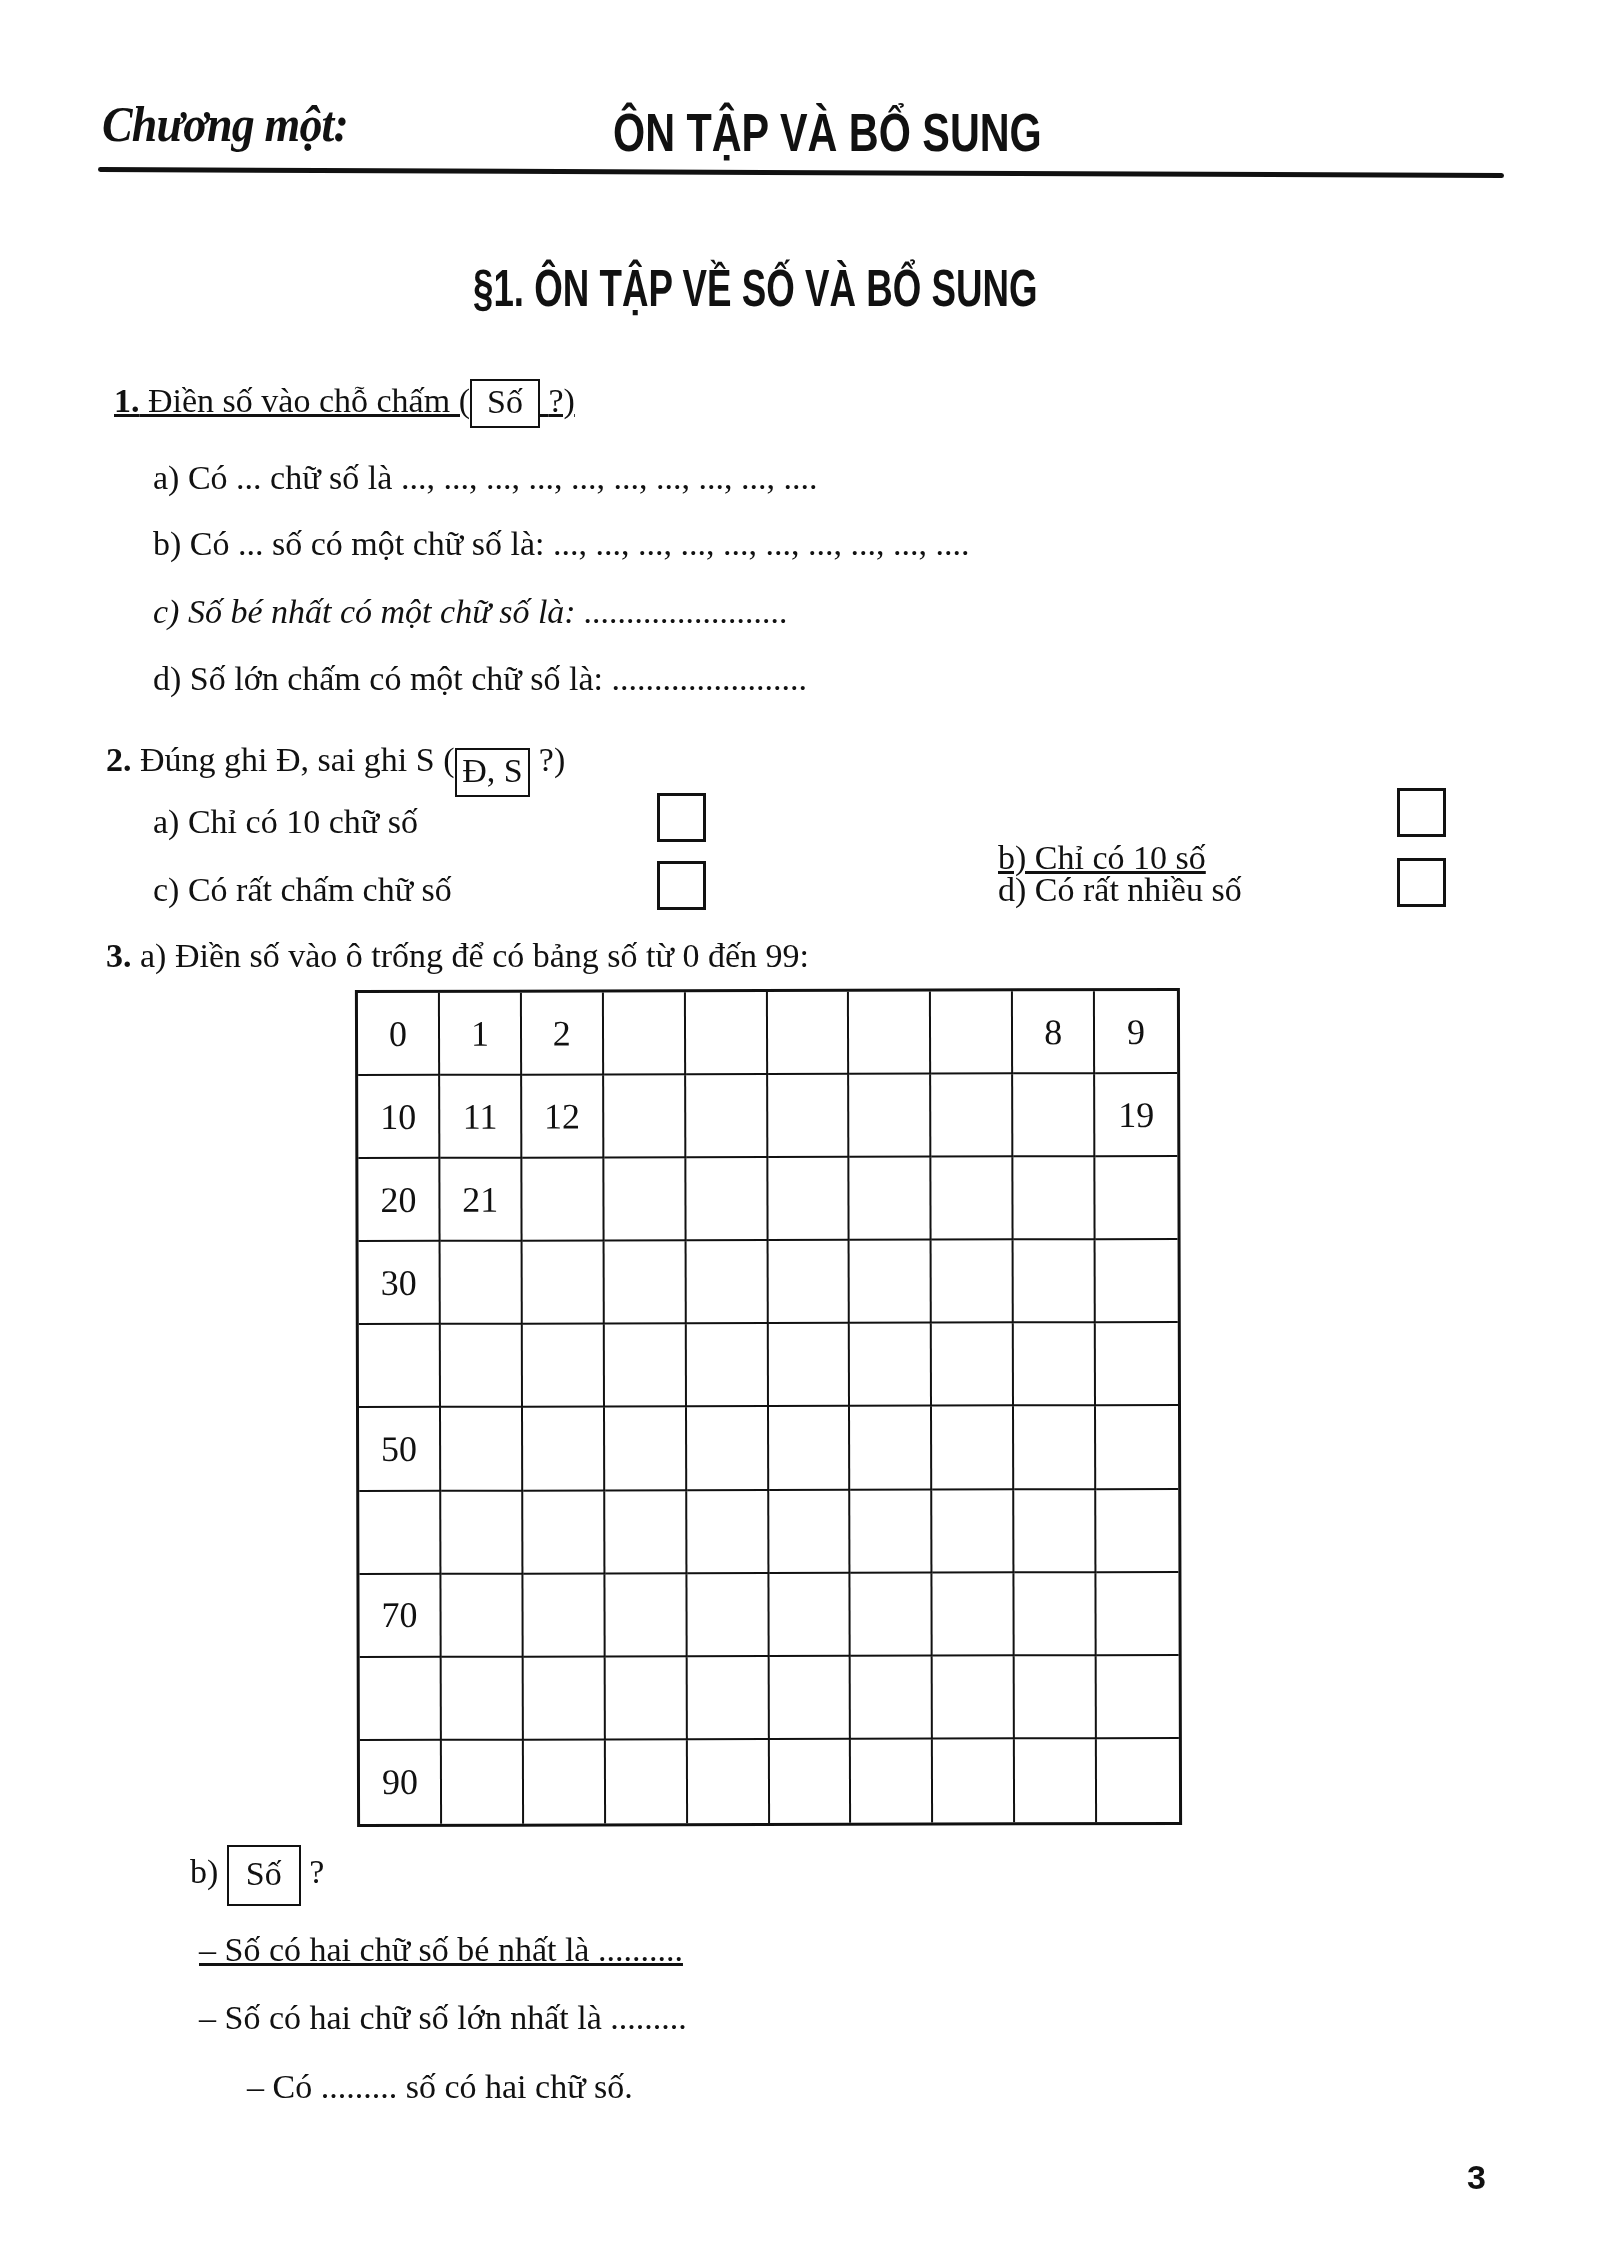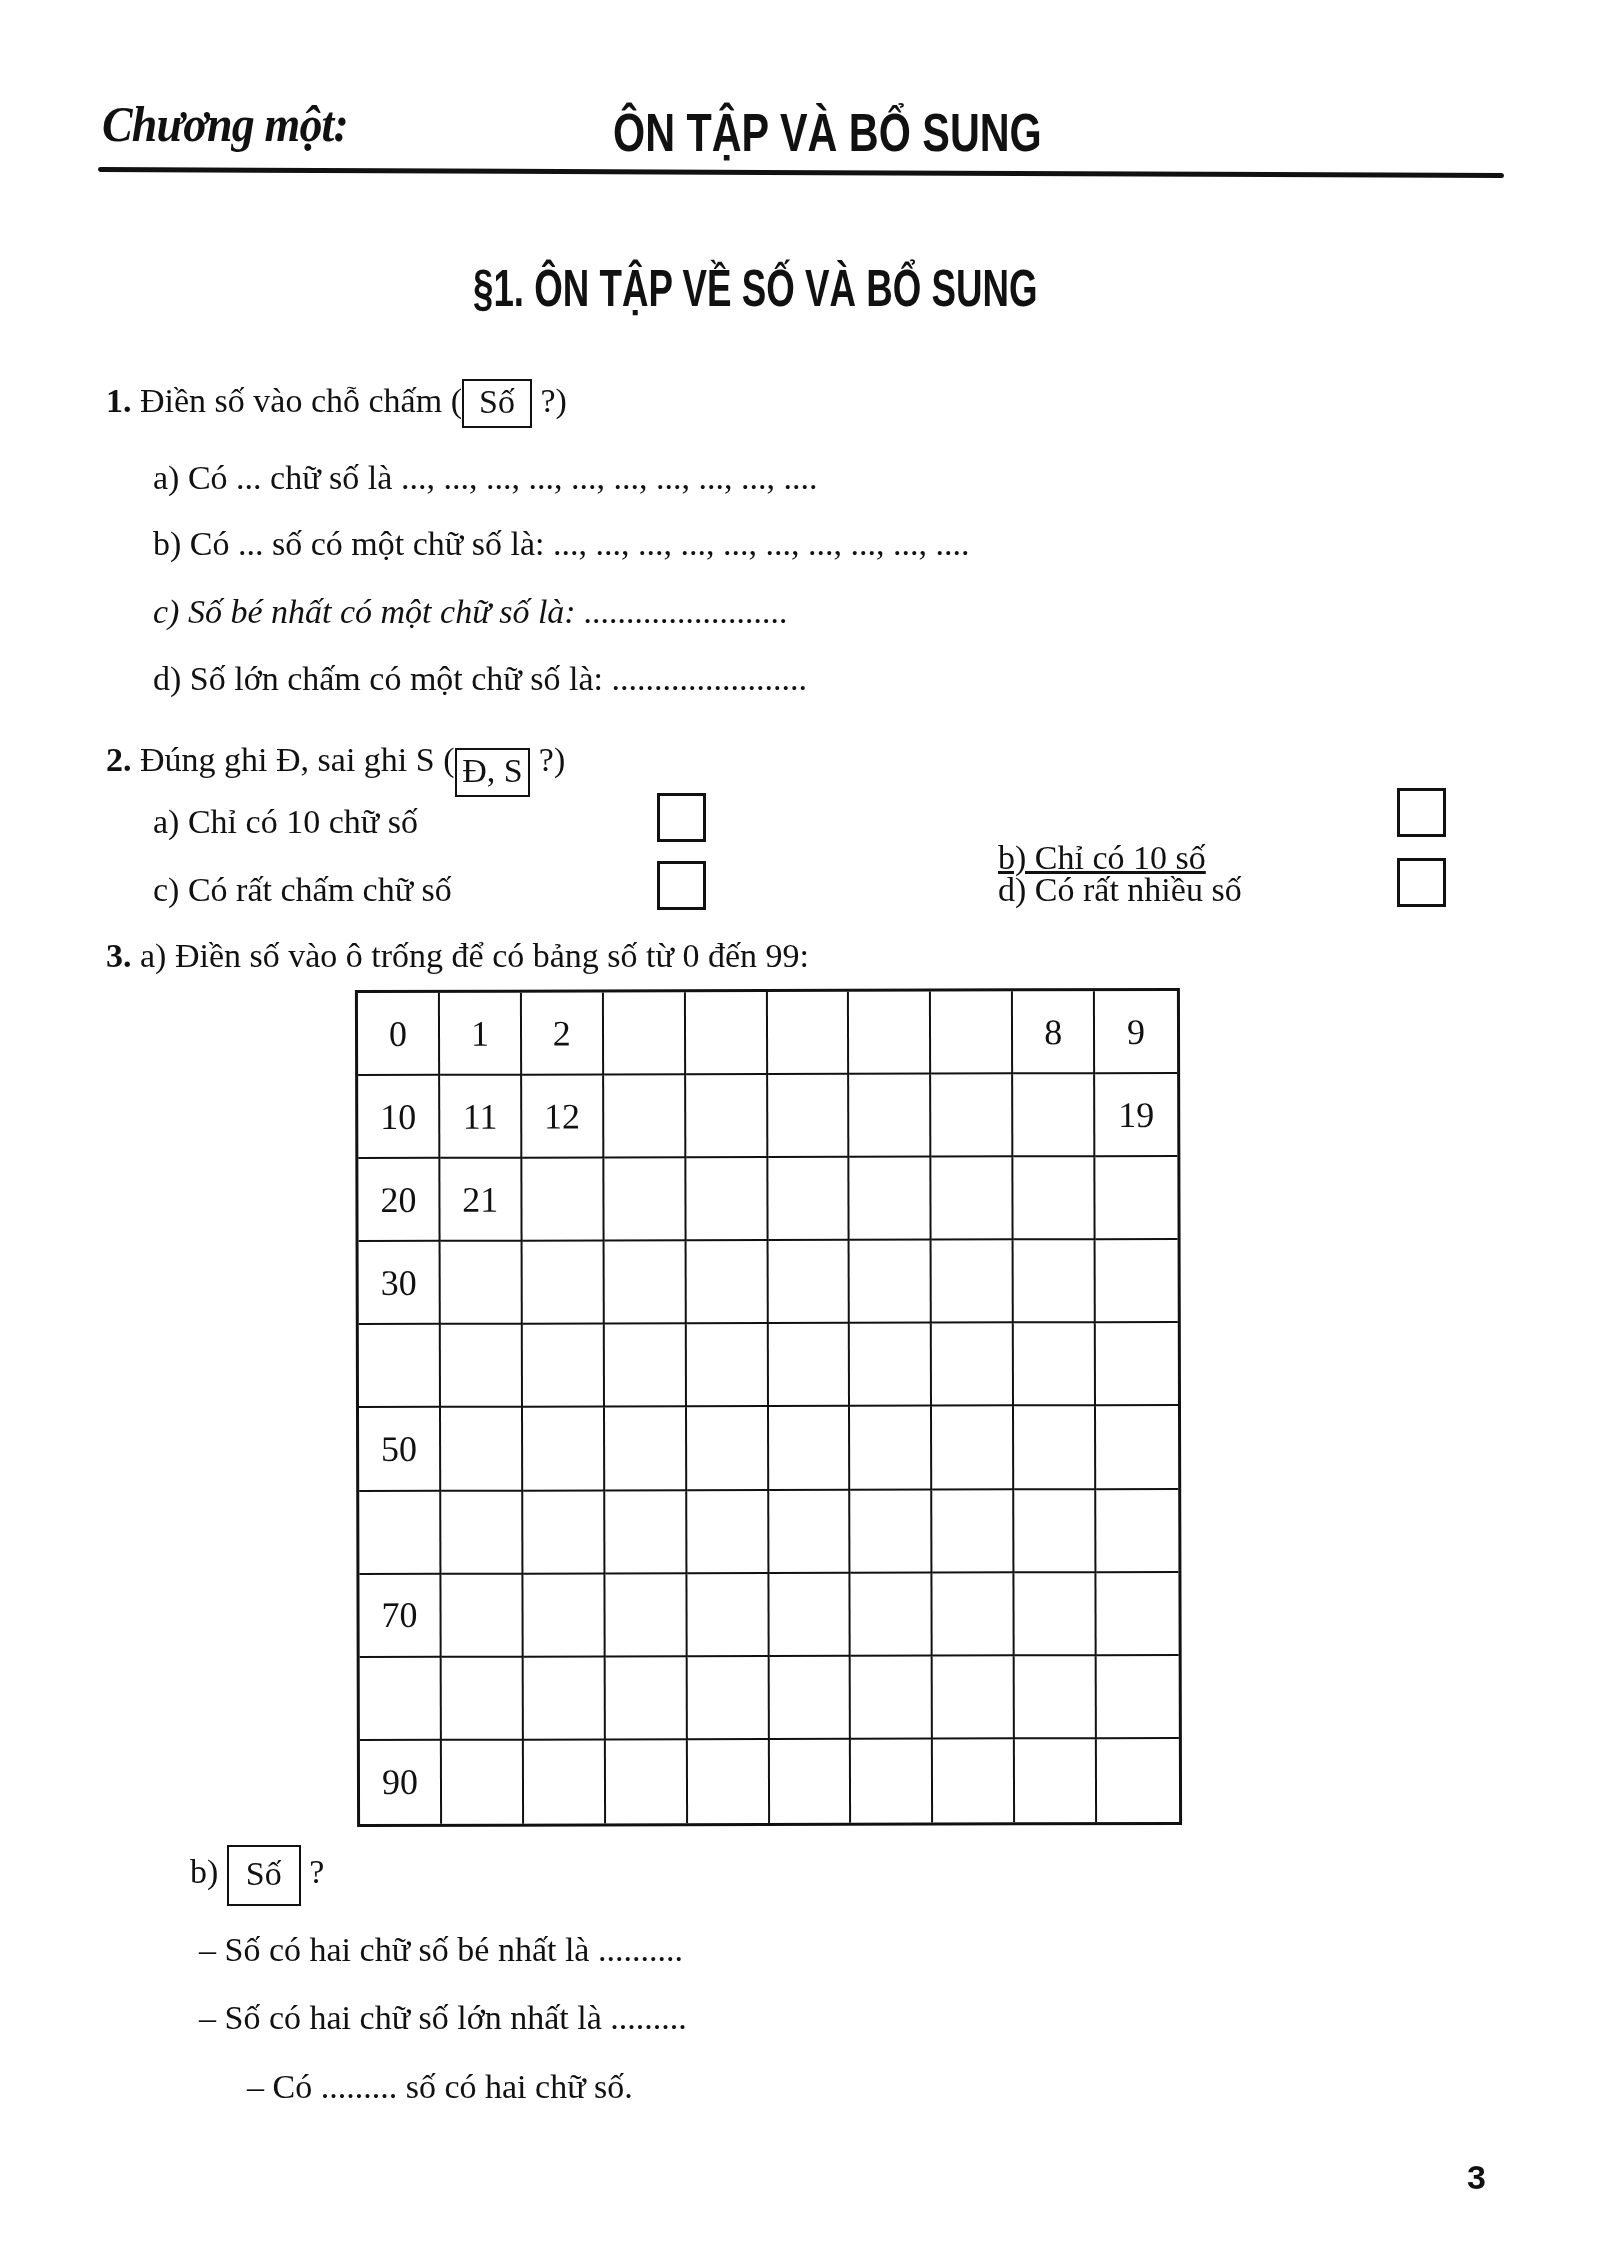--- a/index.html
+++ b/index.html
@@ -54,21 +54,21 @@
   </style>
 </head>
 <body>
 
 <div class="abs chapter-label">Chương một:</div>
 <div class="abs chapter-title">ÔN TẬP VÀ BỔ SUNG</div>
 <div class="abs chapter-rule"></div>
 
 <div class="abs section-title">§1. ÔN TẬP VỀ SỐ VÀ BỔ SUNG</div>
 
-<div class="abs q" style="left:106px; top:379px;">
+<div class="abs q" style="left:114px; top:379px;text-decoration:underline;">
   <b>1.</b>
   <span>Điền số vào chỗ chấm (</span><span class="boxed">Số</span>
   <span>?)</span>
 </div>
 <div class="abs q" style="left:153px; top:459px;">a) Có ... chữ số là ..., ..., ..., ..., ..., ..., ..., ..., ..., ....</div>
 <div class="abs q" style="left:153px; top:525px;">b) Có ... số có một chữ số là: ..., ..., ..., ..., ..., ..., ..., ..., ..., ....</div>
 <div class="abs q" style="left:153px; top:593px;font-style:italic;">c) Số bé nhất có một chữ số là: ........................</div>
 <div class="abs q" style="left:153px; top:660px;">d) Số lớn chấm có một chữ số là: .......................</div>
 
 <div class="abs q" style="left:106px; top:729px;">
@@ -191,18 +191,18 @@
     <div class="cell"></div>
     <div class="cell"></div>
     <div class="cell"></div>
   </div>
 
 <div class="abs q" style="left:150px; top:1845px;margin-left:40px;">
   <span>b)</span>
   <span class="boxed" style="padding:9.5px 17px 13.2px 17px;">Số</span>
   <span>?</span>
 </div>
-<div class="abs q" style="left:199px; top:1931px;">– Số có hai chữ số bé nhất là ..........</div>
+<div class="abs q" style="left:199px; top:1931px;text-decoration:underline;">– Số có hai chữ số bé nhất là ..........</div>
 <div class="abs q" style="left:199px; top:1999px;">– Số có hai chữ số lớn nhất là .........</div>
 <div class="abs q" style="left:199px; top:2068px;margin-left:48px;">– Có ......... số có hai chữ số.</div>
 
 <div class="abs page-number">3</div>
 
 
 </body></html>

